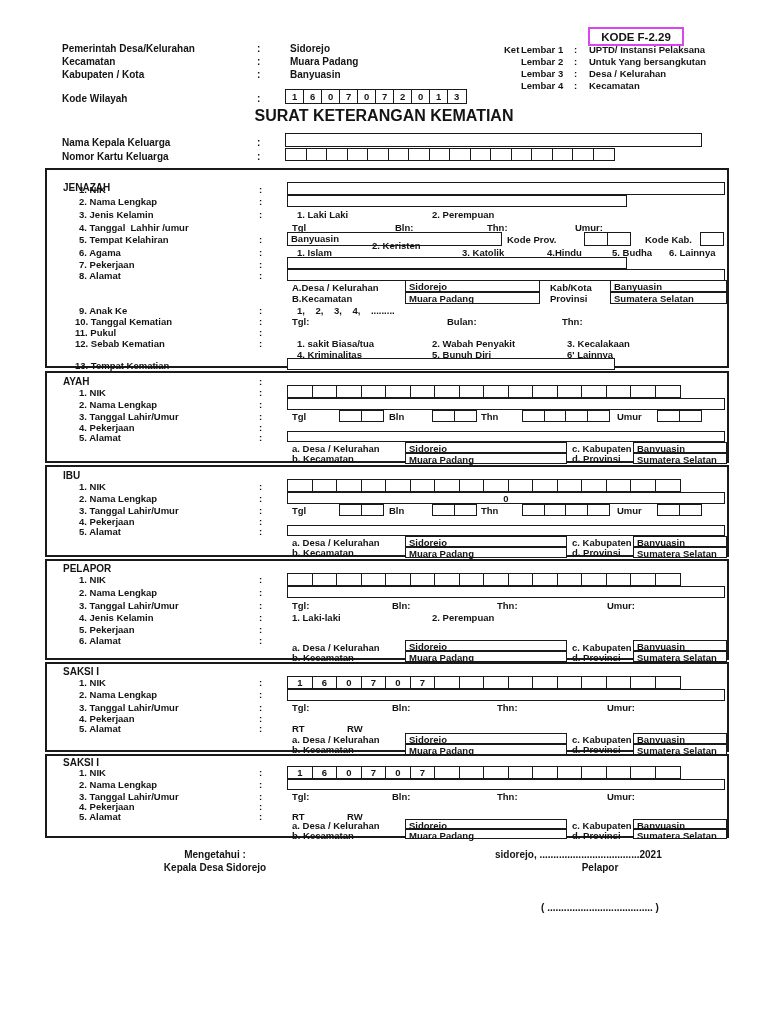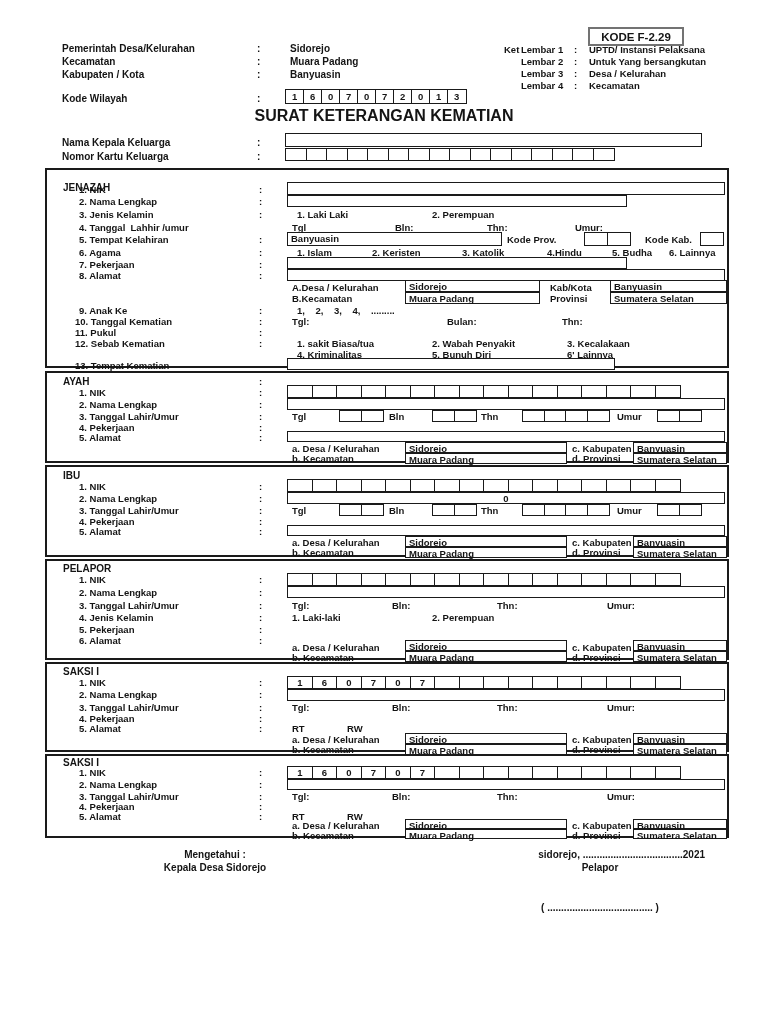--- a/index.html
+++ b/index.html
@@ -15,21 +15,21 @@
   .bx.ctrtxt{text-align:center;padding-left:0;}
   .cells{position:absolute;display:flex;}
   .cell{box-sizing:border-box;border:1.5px solid #1a1a1a;background:#fff;display:flex;
         align-items:center;justify-content:center;font-size:9.5px;}
   .cell + .cell{margin-left:-1.5px;}
   .cw19 .cell{width:19.5px;height:15px;}
   .cw22 .cell{width:22px;height:13px;}
   .cw26 .cell{width:26px;height:13px;}
   .cw23 .cell{width:23px;height:12px;}
   .cw24 .cell{width:24px;height:14px;}
-  .kodebox{position:absolute;border:2px solid #737373;text-align:center;font-size:11.5px;
+  .kodebox{position:absolute;border:2px solid #d946ef;text-align:center;font-size:11.5px;
            line-height:16px;box-sizing:border-box;}
 </style>
 </head>
 <body>
 
 <div class="page">
 
   <div class="kodebox" style="left:588px;top:27px;width:96px;height:19px">KODE F-2.29</div>
 
   <span class="t t10" style="left:62px;top:43px">Pemerintah Desa/Kelurahan</span>
@@ -130,21 +130,21 @@
         <span class="cell"></span>
       </div>
     <span class="t" style="left:598px;top:64px">Kode Kab.</span>
     <div class="cells cw24" style="left:653px;top:62px">
         <span class="cell"></span>
       </div>
 
     <span class="t" style="left:32px;top:77px">6. Agama</span>
     <span class="t" style="left:212px;top:77px">:</span>
     <span class="t" style="left:250px;top:77px">1. Islam</span>
-    <span class="t" style="left:325px;top:77px">2. Keristen</span>
+    <span class="t" style="left:325px;top:70px">2. Keristen</span>
     <span class="t" style="left:415px;top:77px">3. Katolik</span>
     <span class="t" style="left:500px;top:77px">4.Hindu</span>
     <span class="t" style="left:565px;top:77px">5. Budha</span>
     <span class="t" style="left:622px;top:77px">6. Lainnya</span>
 
     <span class="t" style="left:32px;top:89px">7. Pekerjaan</span>
     <span class="t" style="left:212px;top:89px">:</span>
     <div class="bx" style="left:240px;top:87px;width:340px;height:12px"></div>
 
     <span class="t" style="left:32px;top:100px">8. Alamat</span>
@@ -490,17 +490,17 @@
     <span class="t" style="left:525px;top:64px">c. Kabupaten</span>
     <div class="bx" style="left:586px;top:63px;width:94px;height:10px">Banyuasin</div>
     <span class="t" style="left:245px;top:74px">b. Kecamatan</span>
     <div class="bx" style="left:358px;top:73px;width:162px;height:10px">Muara Padang</div>
     <span class="t" style="left:525px;top:74px">d. Provinsi</span>
     <div class="bx" style="left:586px;top:73px;width:94px;height:10px">Sumatera Selatan</div>
   </div>
 
   <div class="t t10" style="left:115px;top:849px;width:200px;text-align:center">Mengetahui :</div>
   <div class="t t10" style="left:115px;top:862px;width:200px;text-align:center">Kepala Desa Sidorejo</div>
-  <div class="t t10" style="left:495px;top:849px;width:210px;text-align:right">sidorejo, ....................................2021</div>
+  <div class="t t10" style="left:495px;top:849px;width:210px;text-align:left">sidorejo, ....................................2021</div>
   <div class="t t10" style="left:495px;top:862px;width:210px;text-align:center">Pelapor</div>
   <div class="t t10" style="left:495px;top:902px;width:210px;text-align:center">( ...................................... )</div>
 
 </div>
 
 </body></html>

